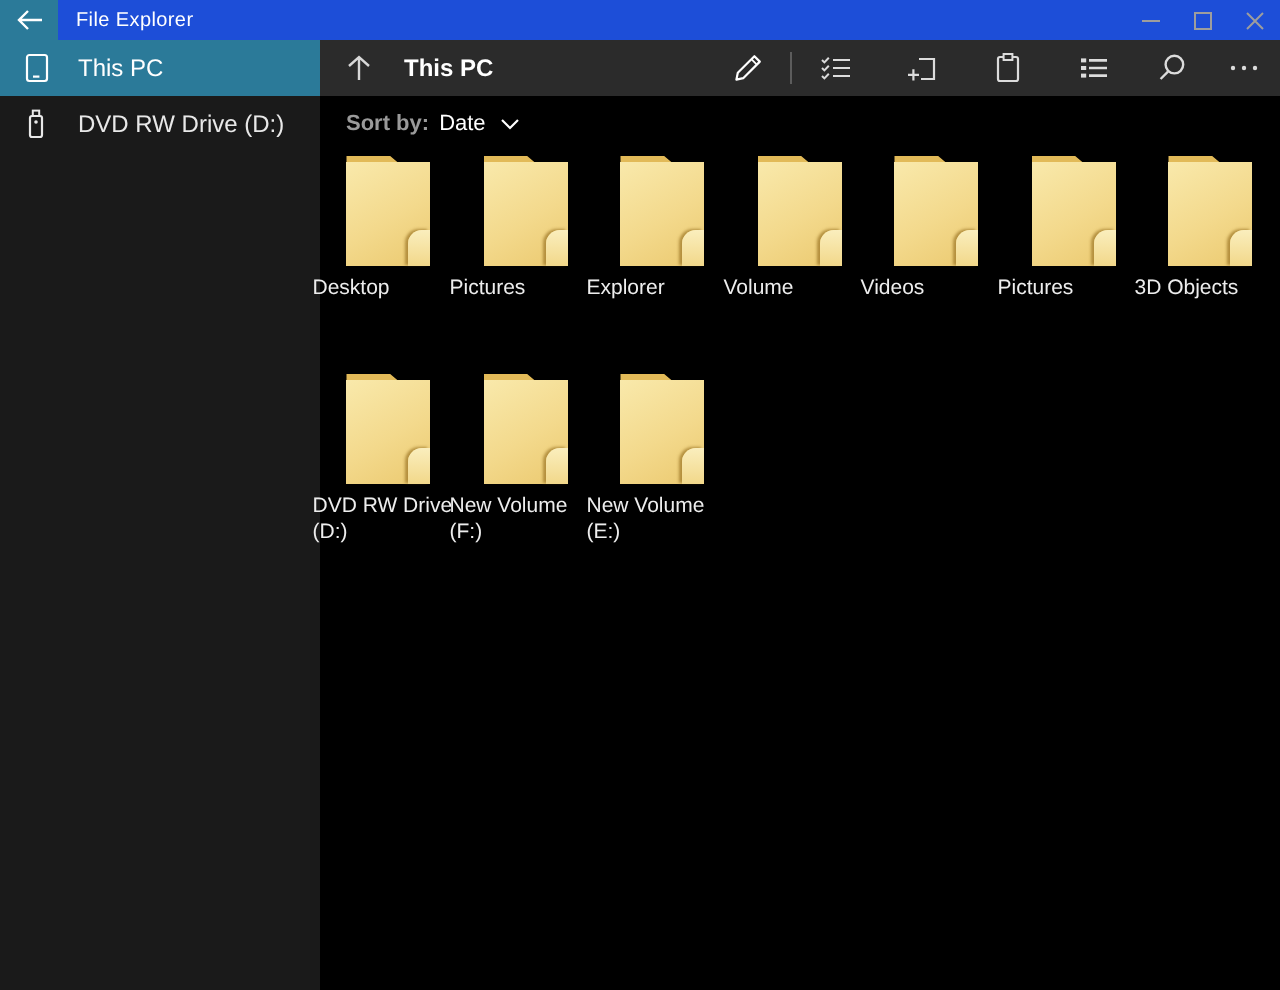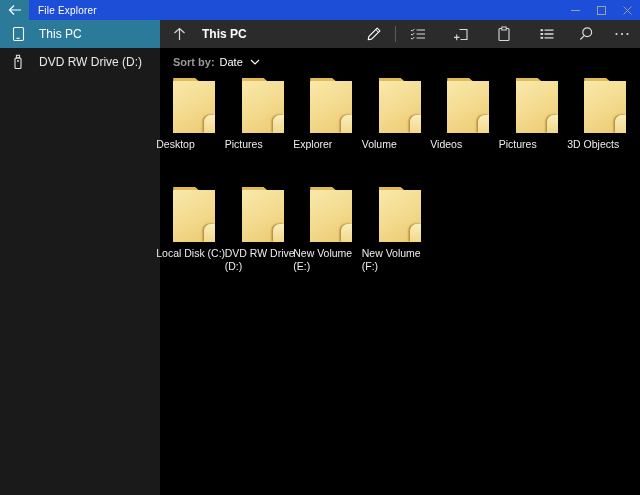--- a/index.html
+++ b/index.html
@@ -307,41 +307,33 @@
     </div>
   </div>
 
   <div class="grid-row r2">
     <div class="cell">
       <div class="folder">
           <div class="tab"></div>
           <div class="fbody"></div>
           <div class="curl"></div>
         </div>
-      <div class="flabel">Local Disk (C:)</div>
-    </div>
-    <div class="cell">
-      <div class="folder">
-          <div class="tab"></div>
-          <div class="fbody"></div>
-          <div class="curl"></div>
-        </div>
       <div class="flabel">DVD RW Drive (D:)</div>
     </div>
     <div class="cell">
       <div class="folder">
           <div class="tab"></div>
           <div class="fbody"></div>
           <div class="curl"></div>
         </div>
+      <div class="flabel">New Volume (F:)</div>
+    </div>
+    <div class="cell">
+      <div class="folder">
+          <div class="tab"></div>
+          <div class="fbody"></div>
+          <div class="curl"></div>
+        </div>
       <div class="flabel">New Volume (E:)</div>
     </div>
-    <div class="cell">
-      <div class="folder">
-          <div class="tab"></div>
-          <div class="fbody"></div>
-          <div class="curl"></div>
-        </div>
-      <div class="flabel">New Volume (F:)</div>
-    </div>
   </div>
 
 </div>
 
 </body></html>

